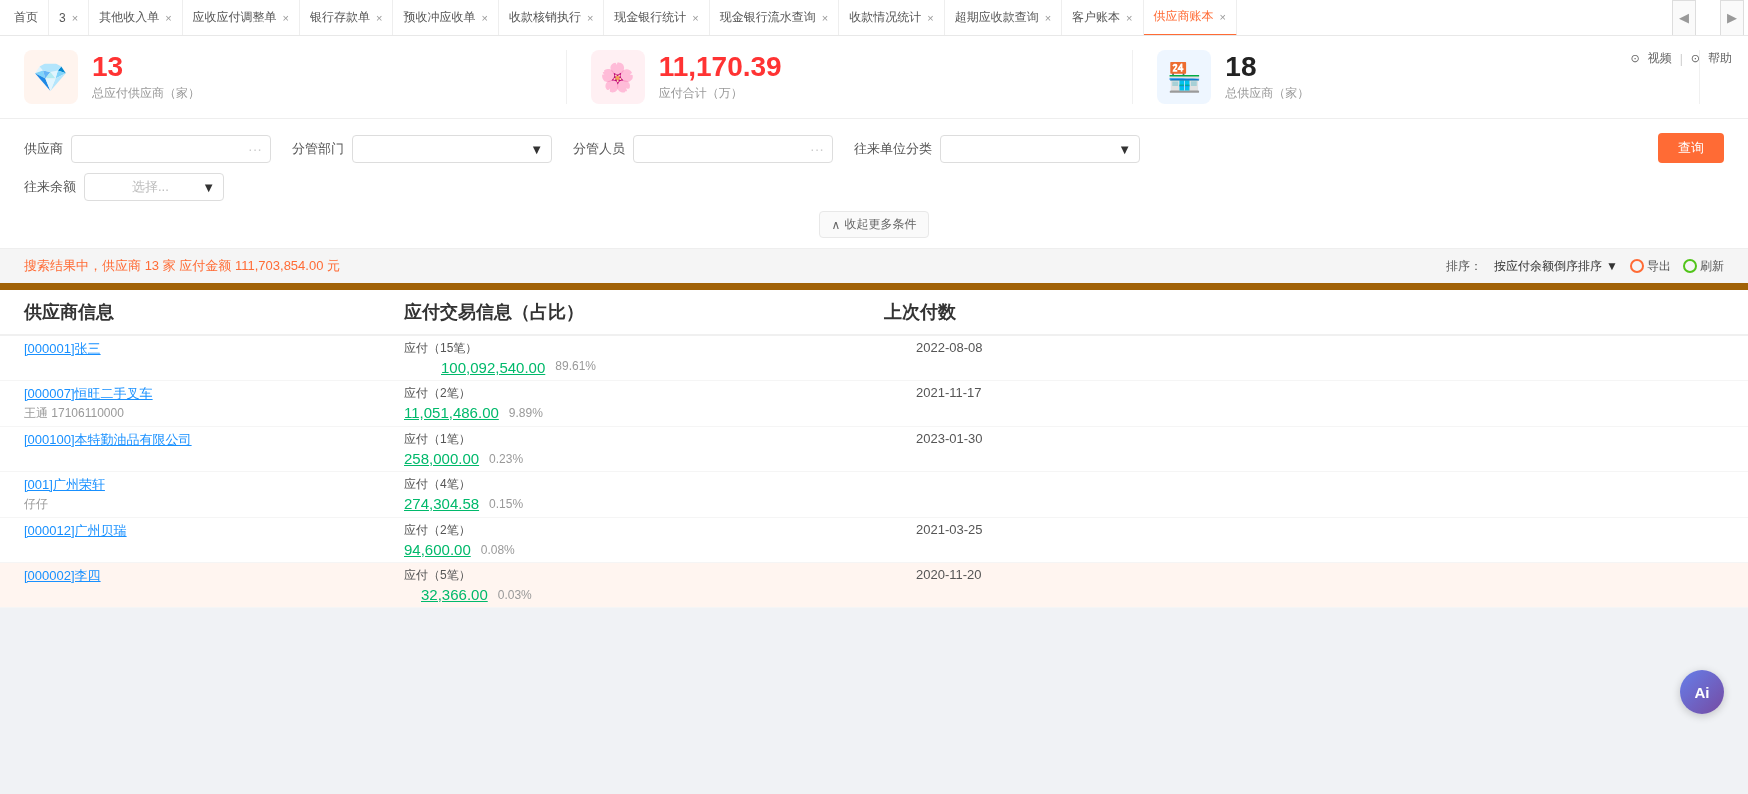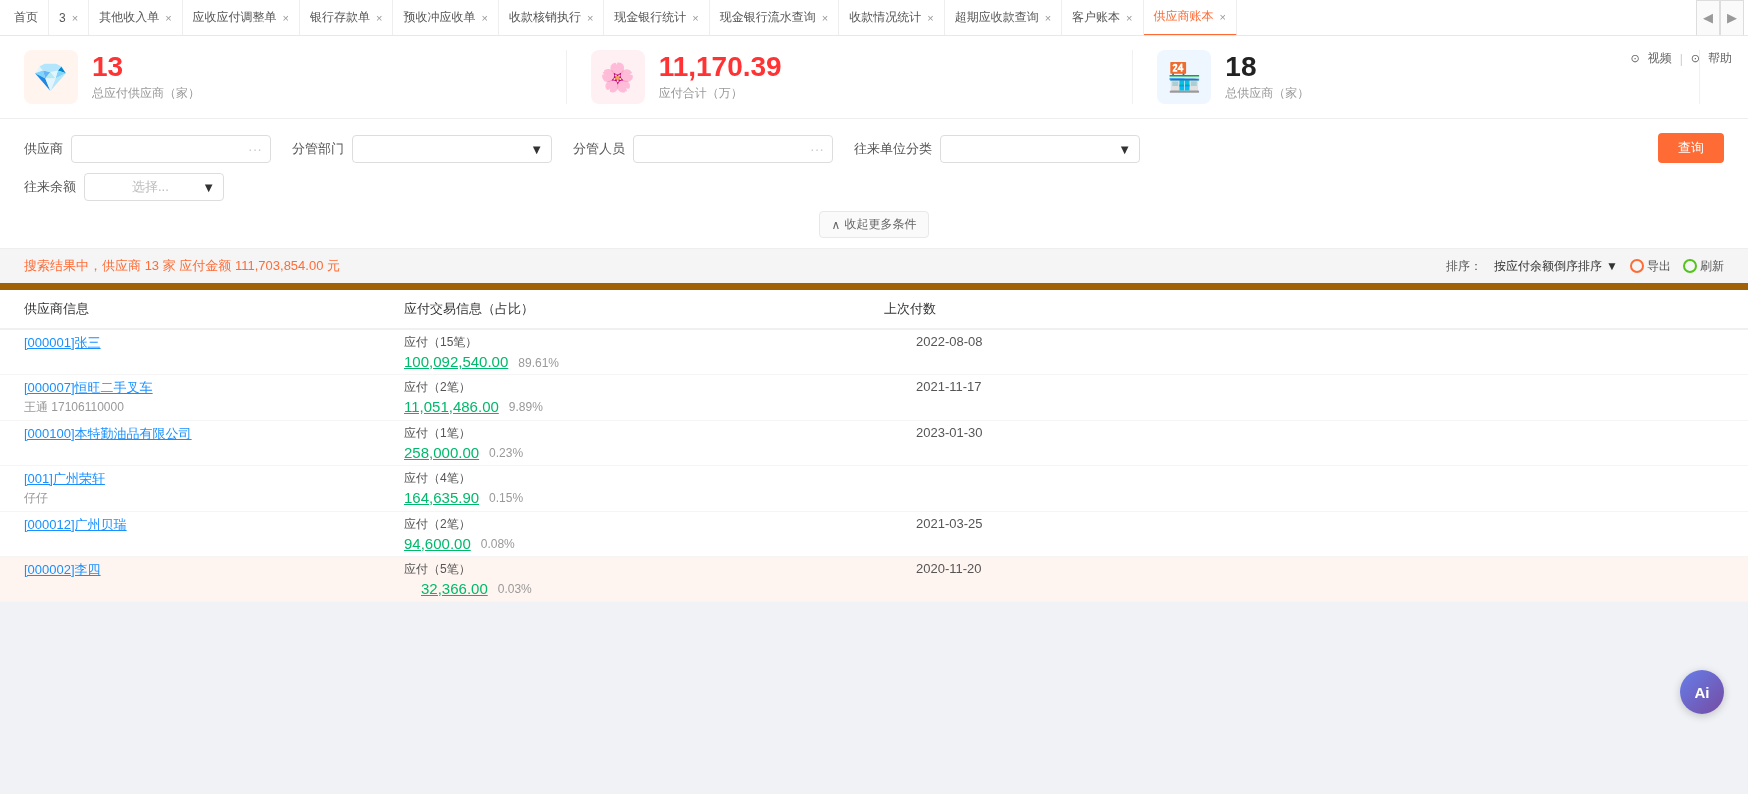--- a/index.html
+++ b/index.html
@@ -7,20 +7,21 @@
 
     
     .top-nav {
       background: #fff;
       border-bottom: 1px solid #e8e8e8;
       display: flex;
       align-items: center;
       height: 36px;
       padding: 0 4px;
       overflow: hidden;
+      gap: 24px;
     }
     .nav-tab {
       display: inline-flex;
       align-items: center;
       padding: 0 10px;
       height: 36px;
       font-size: 12px;
       color: #555;
       white-space: nowrap;
       cursor: pointer;
@@ -230,22 +231,22 @@
       background: #fff;
       width: 100%;
     }
     .table-header {
       display: flex;
       padding: 10px 24px;
       border-bottom: 2px solid #f0f0f0;
       background: #fff;
     }
     .th {
-      font-size: 13px;
-      font-weight: 400;
+      font-size: 18px;
+      font-weight: 700;
       color: #333;
     }
     .th-supplier { flex: 0 0 380px; }
     .th-trans { flex: 0 0 480px; }
     .th-last { flex: 1; }
 
     .table-row {
       display: flex;
       padding: 4px 24px;
       border-bottom: 1px solid #f5f5f5;
@@ -438,21 +439,21 @@
   <div class="table-header">
     <div class="th th-supplier">供应商信息</div>
     <div class="th th-trans">应付交易信息（占比）</div>
     <div class="th th-last">上次付数</div>
   </div>
   <div id="table-body">
       <div class="table-row">
         <div class="cell-supplier"><span class="supplier-link">[000001]张三</span></div>
         <div class="cell-trans">
           <div class="trans-label">应付（15笔）</div>
-          <div style="display: flex; align-items: flex-end;">
+          <div style="display: flex; align-items: flex-start; margin-left: 37px;">
             <span class="trans-amount">100,092,540.00</span>
             <span class="trans-pct">89.61%</span>
           </div>
         </div>
         <div class="cell-last"><span class="last-pay">2022-08-08</span></div>
       </div>
       <div class="table-row">
         <div class="cell-supplier"><span class="supplier-link">[000007]恒旺二手叉车</span><div class="supplier-sub">王通  17106110000</div></div>
         <div class="cell-trans">
           <div class="trans-label">应付（2笔）</div>
@@ -472,21 +473,21 @@
             <span class="trans-pct">0.23%</span>
           </div>
         </div>
         <div class="cell-last"><span class="last-pay">2023-01-30</span></div>
       </div>
       <div class="table-row">
         <div class="cell-supplier"><span class="supplier-link">[001]广州荣轩</span><div class="supplier-sub">仔仔</div></div>
         <div class="cell-trans">
           <div class="trans-label">应付（4笔）</div>
           <div style="display: flex; align-items: center;">
-            <span class="trans-amount">164,635.90</span>
+            <span class="trans-amount">274,304.58</span>
             <span class="trans-pct">0.15%</span>
           </div>
         </div>
         <div class="cell-last"><span class="last-pay"></span></div>
       </div>
       <div class="table-row">
         <div class="cell-supplier"><span class="supplier-link">[000012]广州贝瑞</span></div>
         <div class="cell-trans">
           <div class="trans-label">应付（2笔）</div>
           <div style="display: flex; align-items: center;">

